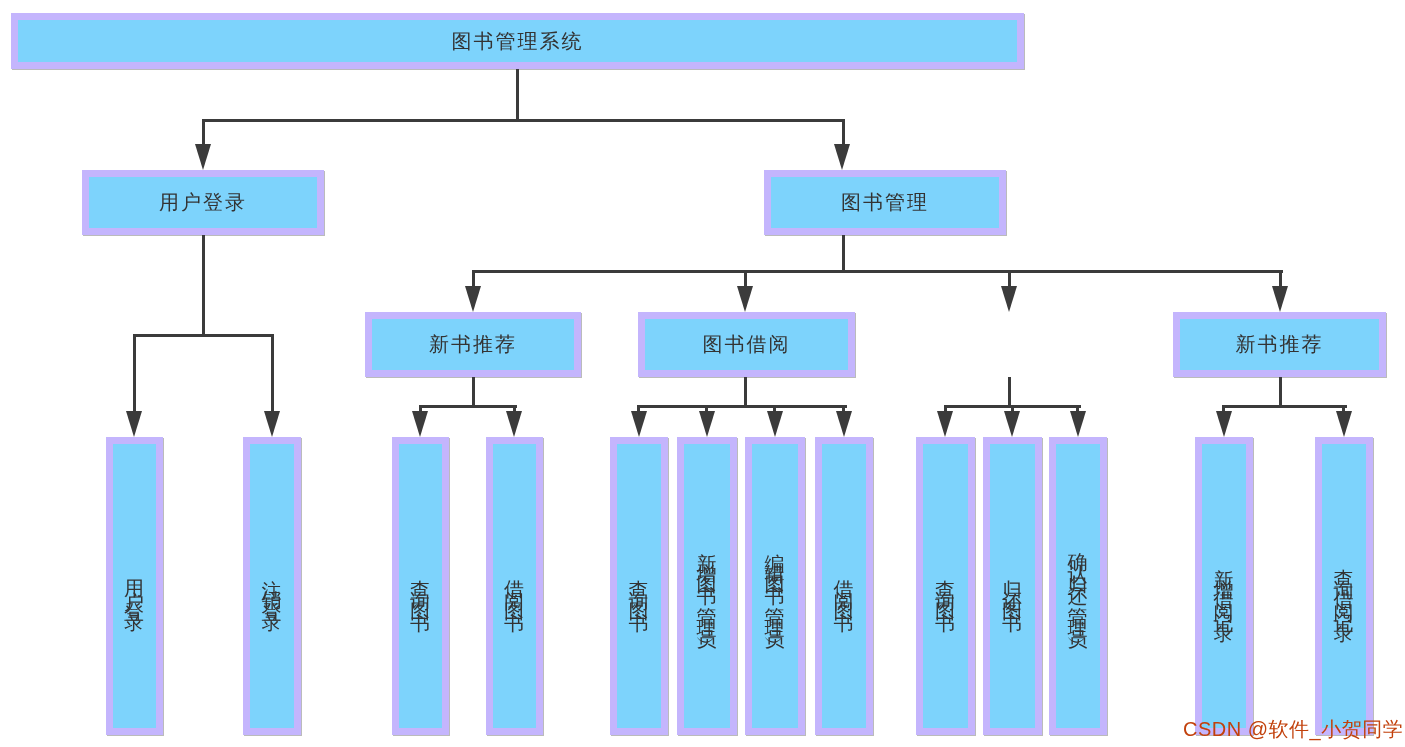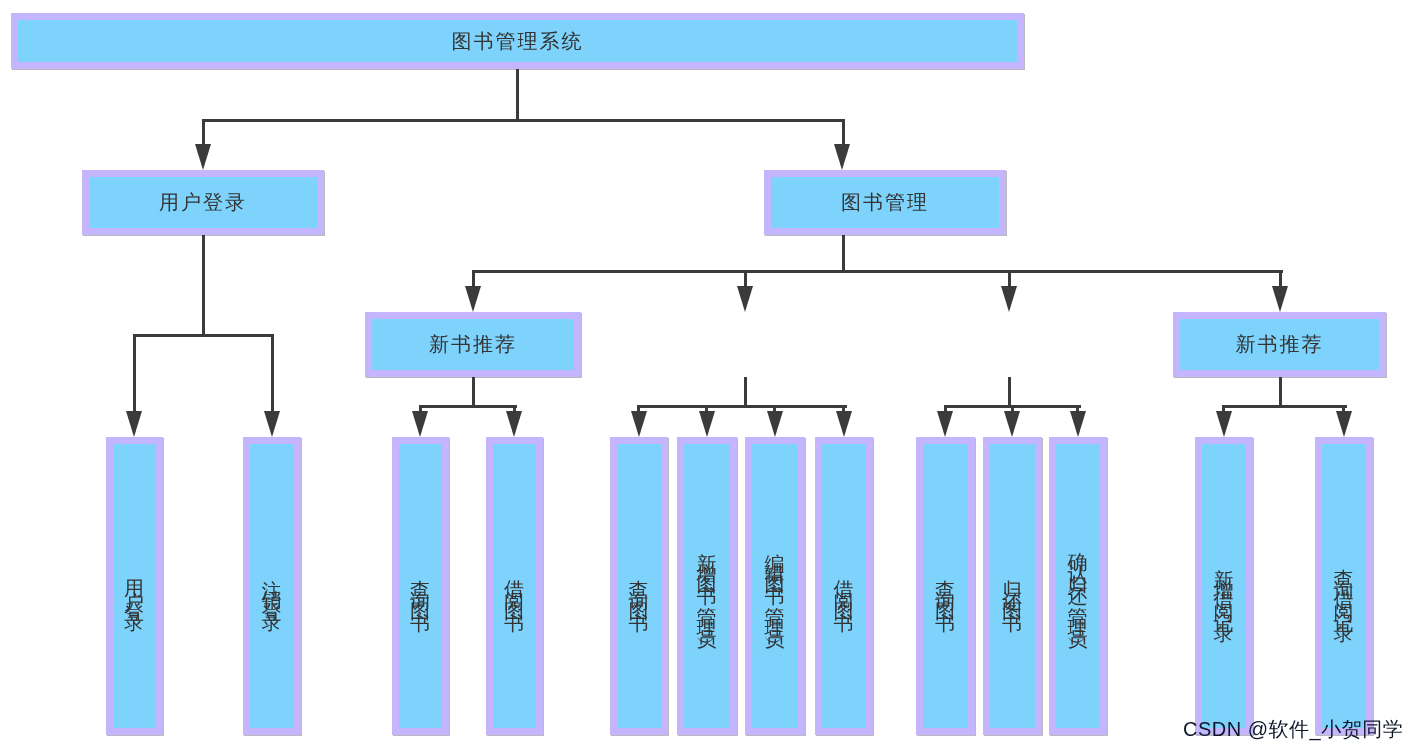--- a/index.html
+++ b/index.html
@@ -45,21 +45,21 @@
     height: 0;
     border-left: 8px solid transparent;
     border-right: 8px solid transparent;
     border-top: 26px solid #3b3b3b;
   }
   #watermark {
     position: absolute;
     left: 1183px;
     top: 716px;
     font-size: 20px;
-    color: #0f172a;
+    color: #c2410c;
     letter-spacing: 0.5px;
     white-space: nowrap;
   }
 
   
   #b-root   { left: 11px;   top: 13px;  width: 1013px; height: 56px; }
   #b-login  { left: 82px;   top: 170px; width: 242px;  height: 65px; }
   #b-mgmt   { left: 722px;  top: 170px; width: 242px;  height: 65px; margin-left: 42px; }
   #b-rec    { left: 365px;  top: 312px; width: 216px;  height: 65px; }
   #b-bor    { left: 638px;  top: 312px; width: 217px;  height: 65px; }
@@ -212,20 +212,23 @@
   <div class="node" id="b-login">
     <span class="hlabel">用户登录</span>
   </div>
   <div class="node" id="b-mgmt">
     <span class="hlabel">图书管理</span>
   </div>
 
   <div class="node" id="b-rec">
     <span class="hlabel">新书推荐</span>
   </div>
+  <div class="node" id="b-bor">
+    <span class="hlabel">图书借阅</span>
+  </div>
   <div class="node" id="b-recs">
     <span class="hlabel">新书推荐</span>
   </div>
 
   <div class="node leaf" id="l-login">
     <span class="vlabel">用户登录</span>
   </div>
   <div class="node leaf" id="l-logout">
     <span class="vlabel">注销登录</span>
   </div>

